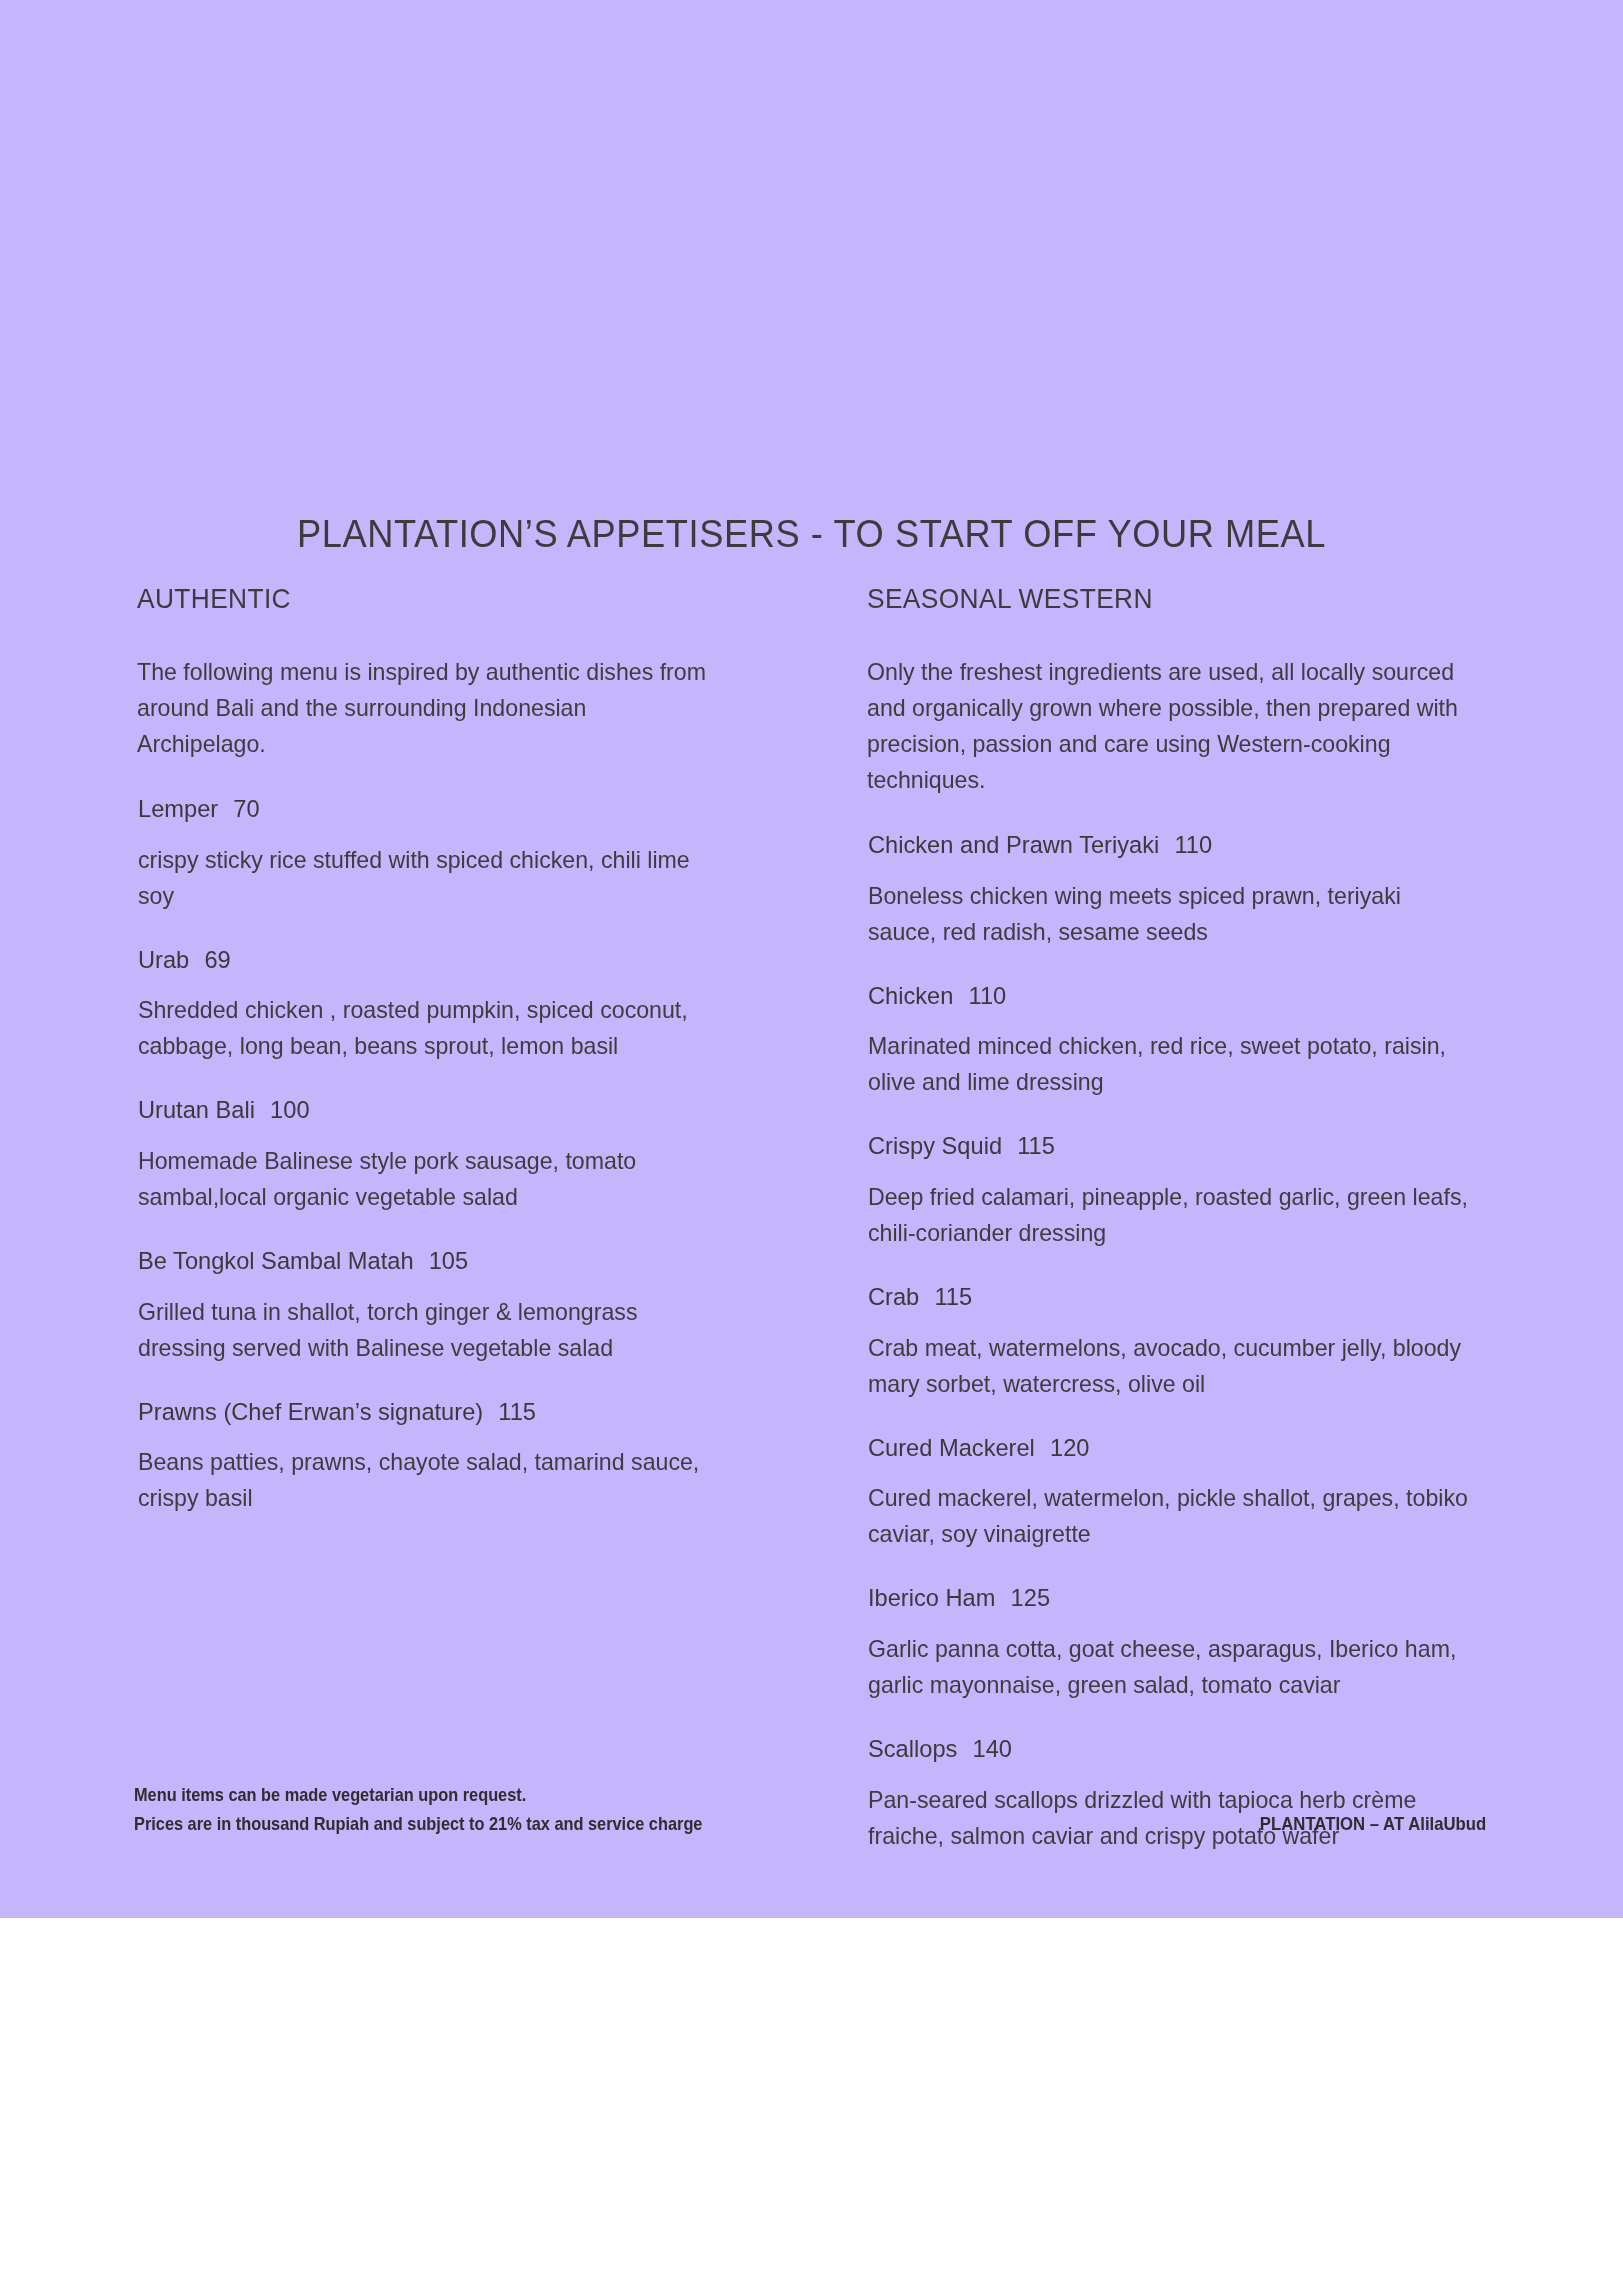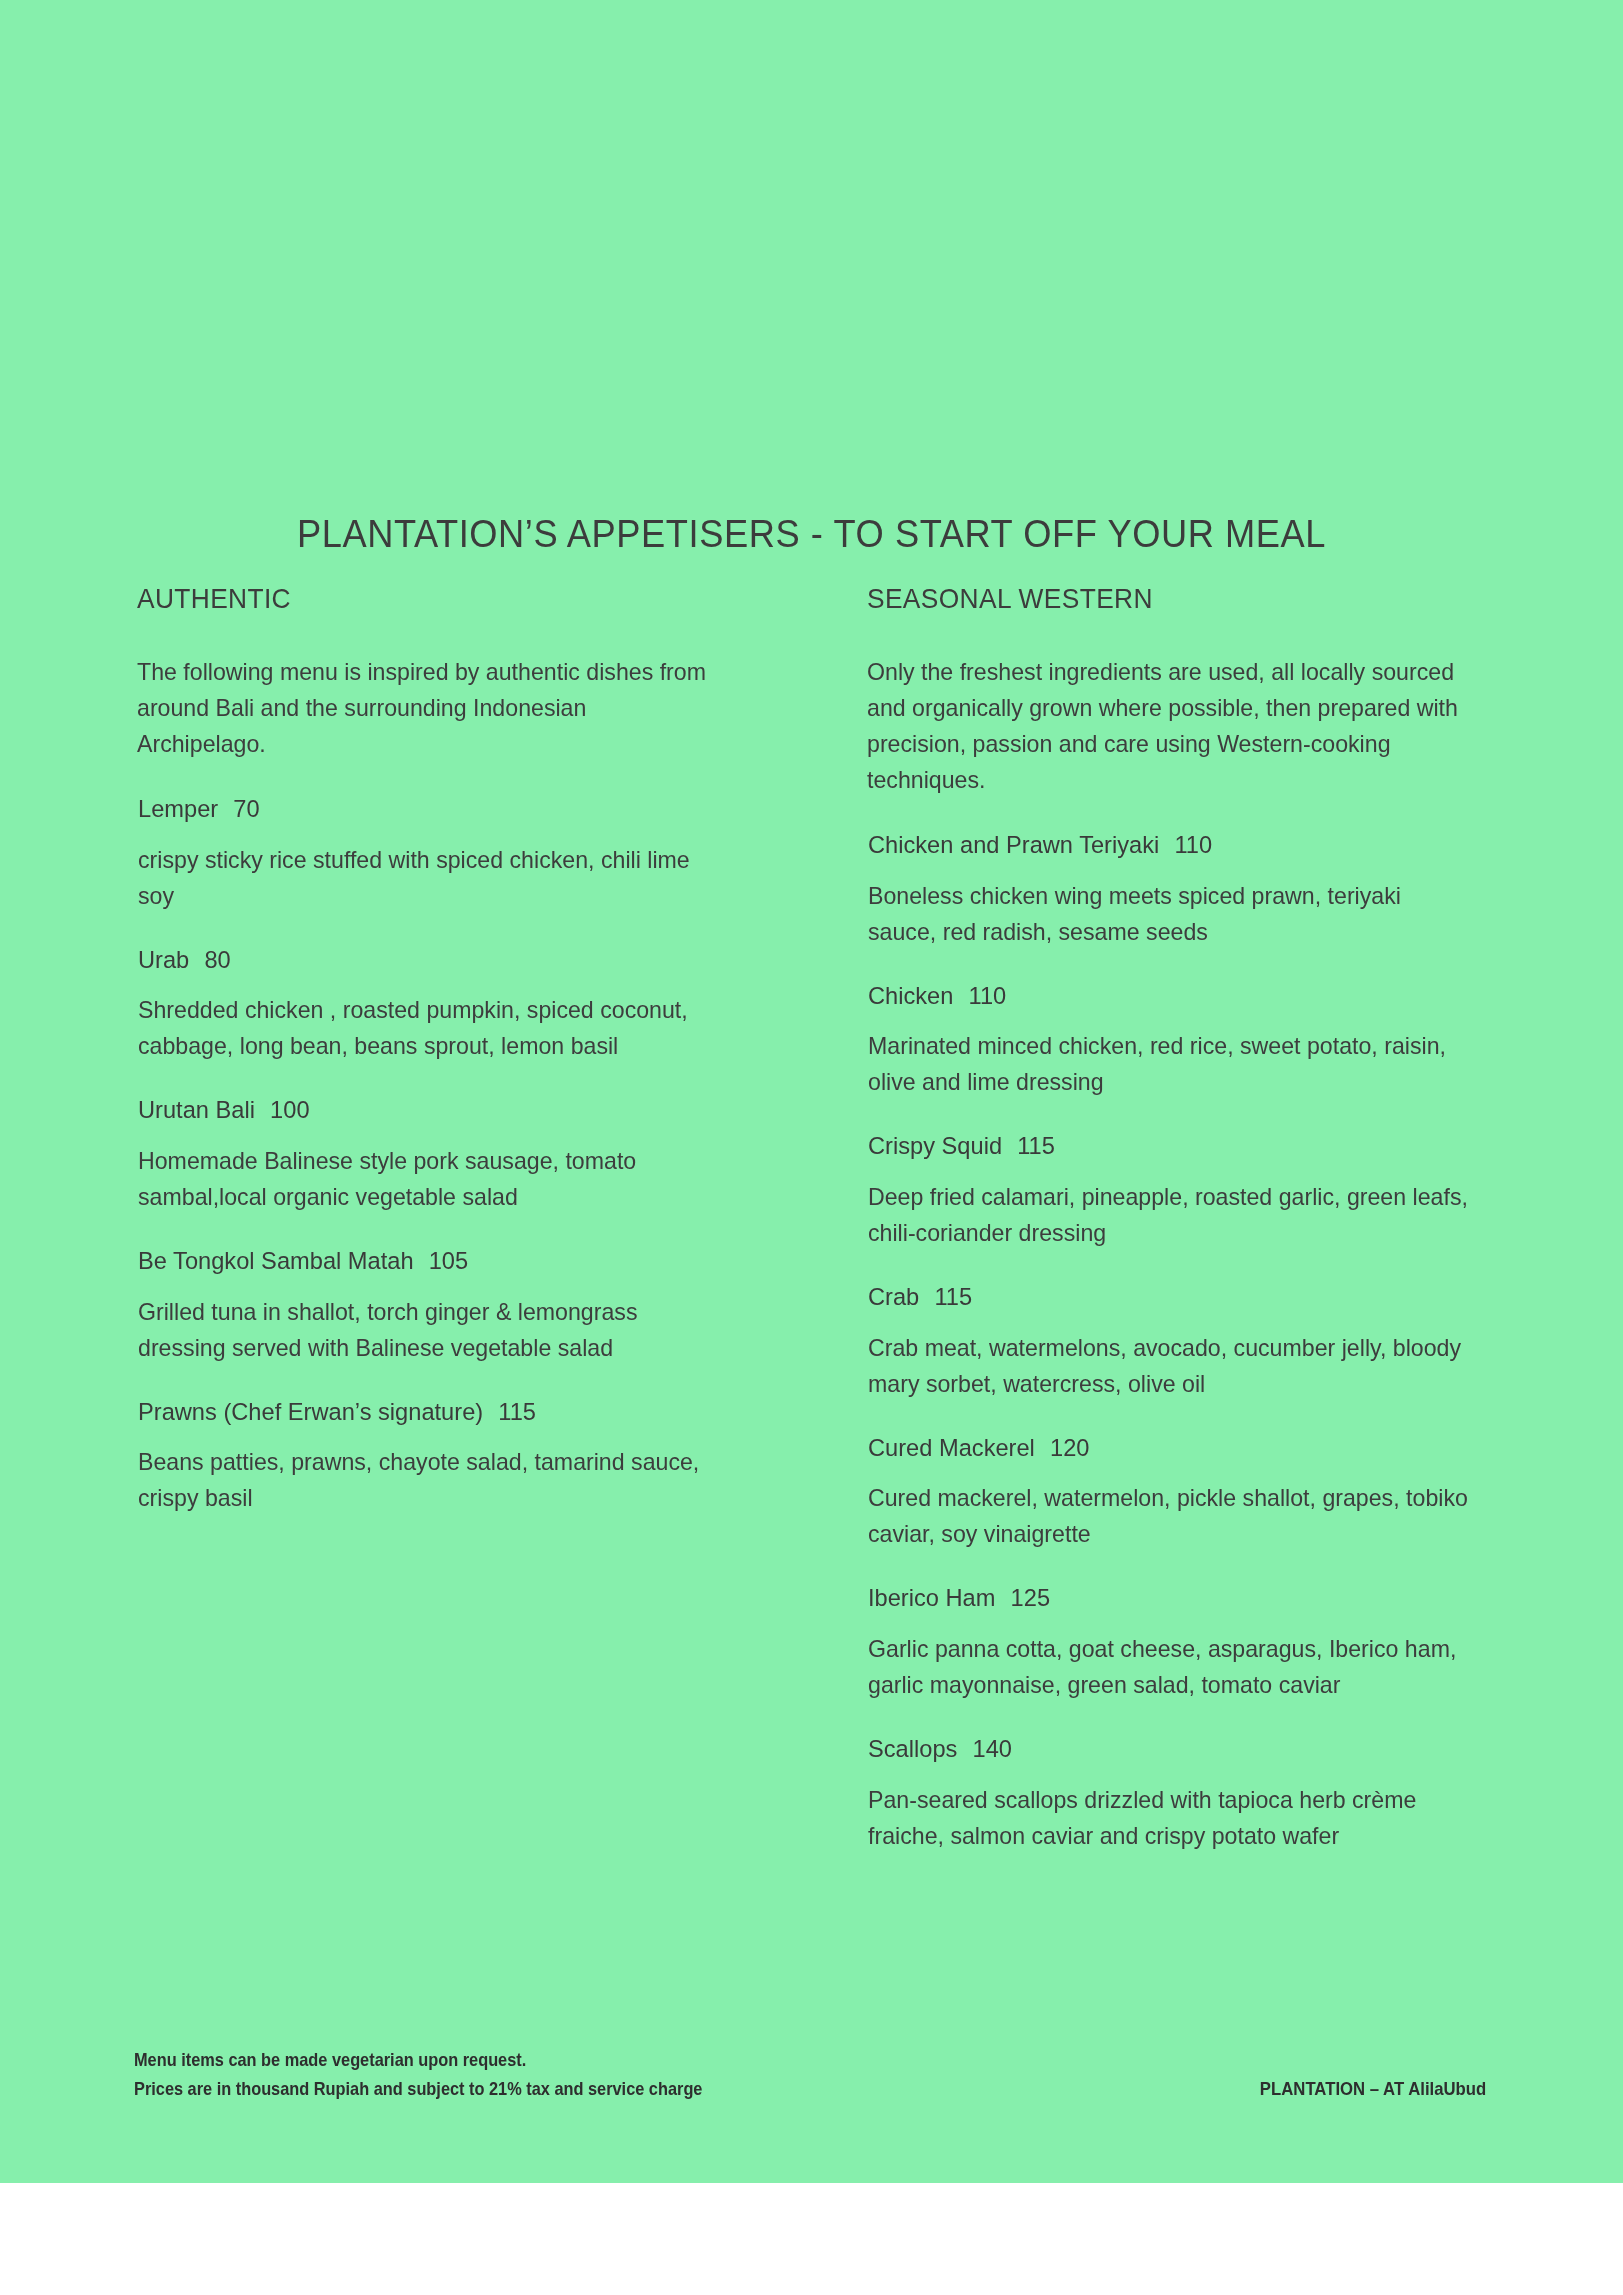--- a/index.html
+++ b/index.html
@@ -5,22 +5,22 @@
 <style>
   html, body {
     margin: 0;
     padding: 0;
     background: #ffffff;
   }
 
   .page {
     position: relative;
     width: 1623px;
-    height: 2183px;
-    background: #86efac;
+    height: 1918px;
+    background: #c4b5fd;
     margin: 0 auto;
     overflow: hidden;
     font-family: "Liberation Sans", "DejaVu Sans", sans-serif;
     color: #3a3a3a;
     -webkit-font-smoothing: antialiased;
   }
 
   
   .menu-title {
     position: absolute;
@@ -146,21 +146,21 @@
       <h2 class="section-heading">AUTHENTIC</h2>
 
       <p class="section-intro">The following menu is inspired by authentic dishes from around Bali and the surrounding Indonesian Archipelago.</p>
 
       <div class="menu-item">
         <div class="item-head"><span>Lemper</span><span class="item-price">70</span></div>
         <p class="item-desc">crispy sticky rice stuffed with spiced chicken, chili lime soy</p>
       </div>
 
       <div class="menu-item">
-        <div class="item-head"><span>Urab</span><span class="item-price">80</span></div>
+        <div class="item-head"><span>Urab</span><span class="item-price">69</span></div>
         <p class="item-desc">Shredded chicken , roasted pumpkin, spiced coconut, cabbage, long bean, beans sprout, lemon basil</p>
       </div>
 
       <div class="menu-item">
         <div class="item-head"><span>Urutan Bali</span><span class="item-price">100</span></div>
         <p class="item-desc">Homemade Balinese style pork sausage, tomato sambal,local organic vegetable salad</p>
       </div>
 
       <div class="menu-item">
         <div class="item-head"><span>Be Tongkol Sambal Matah</span><span class="item-price">105</span></div>

